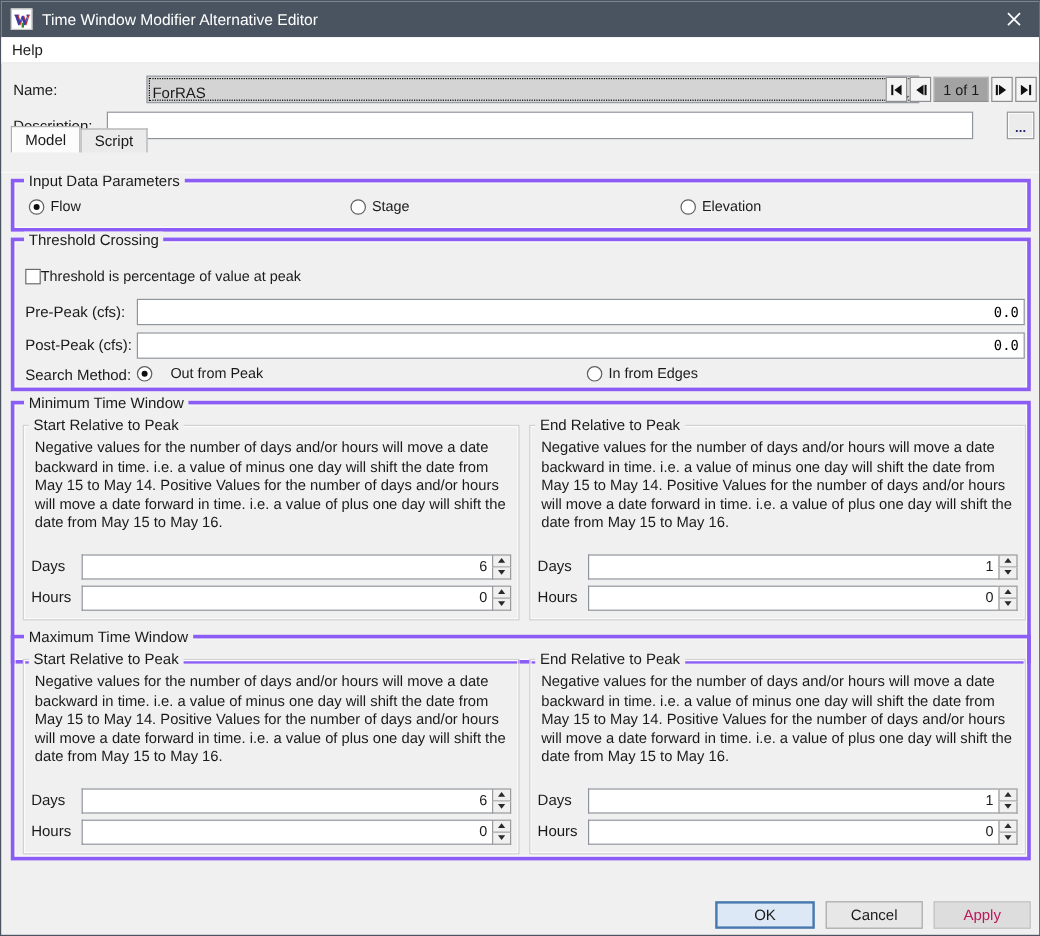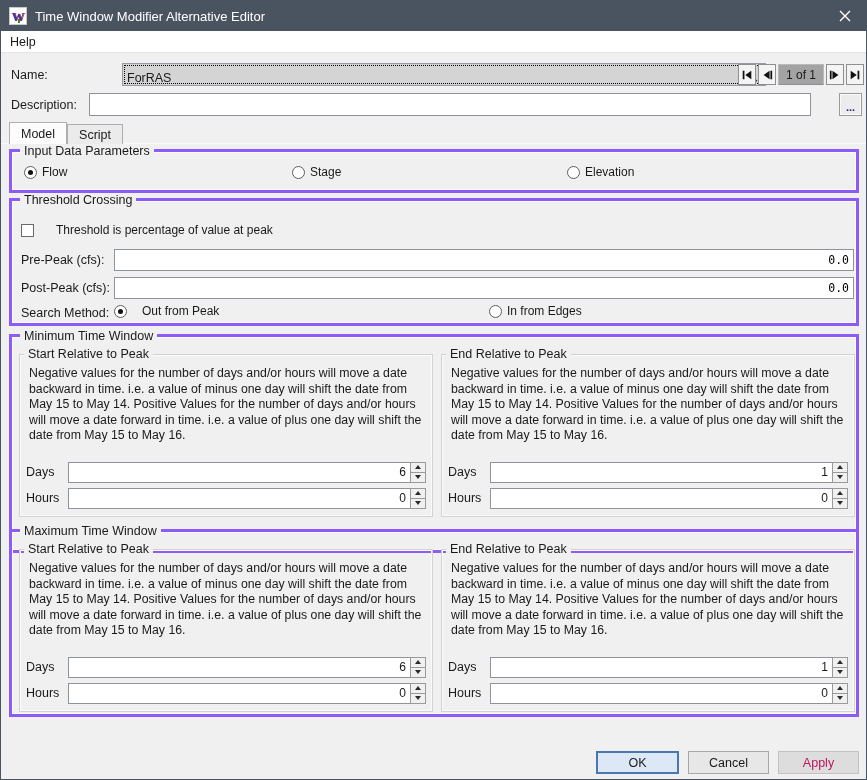--- a/index.html
+++ b/index.html
@@ -38,39 +38,39 @@
   .pager { width:46px; height:21px; background:#a3a3a3; border:1px solid #b9b9b9;
     border-bottom-color:#8f8f8f; display:flex; align-items:center; justify-content:center; font-size:12px; }
   .text-input { background:#fff; border:1px solid #8f949c; font-family:"Liberation Sans", sans-serif;
     font-size:12.5px; padding:0 4px; }
   .desc-input { position:absolute; left:88px; top:92px; width:722px; height:23px; }
   .browse-btn { position:absolute; left:838px; top:92px; width:23px; height:23px;
     background:#ececec; border:1px solid #9a9a9a; box-shadow:inset 0 0 0 1px #fafafa;
     display:flex; align-items:flex-end; justify-content:center; font-weight:bold;
     color:#24246e; font-size:11px; line-height:1.4; }
   
-  .tab-row { position:absolute; top:121px; left:8px; display:flex; align-items:flex-end; z-index:3;text-align:right; }
+  .tab-row { position:absolute; top:104px; left:8px; display:flex; align-items:flex-end; z-index:3;text-align:right; }
   .tab { padding:3px 11px 3px 11px; border:1px solid #aeaeae; border-bottom:none; font-size:12.5px; }
   .tab.active { background:#fcfcfc; position:relative; z-index:2; padding-top:4px; }
   .tab.inactive { background:#ebebeb; height:20px; margin-bottom:0px; }
   .tab-strip-line { position:absolute; top:142px; left:0; right:0; height:1px; background:#fafafa; }
   
   .gb { position:absolute; left:8px; width:850px; border:3px solid #8b5cf6;
     box-shadow:inset 0 0 0 1px #fbfbfb; }
   .gb-title { position:absolute; top:-8px; left:8px; background:#f0f0f0; padding:0 4px; font-size:12.5px; }
   .gb-inner { position:absolute; border:1px solid #d2d2d2; box-shadow:inset 0 0 0 1px #fbfbfb; }
   .gb-inner .gb-title { left:4px; }
   .gb-note { position:absolute; top:11px; left:9px; right:7px; font-size:12.3px; line-height:15.5px; }
   
   .radio-item { position:absolute; display:flex; align-items:center; gap:5px; }
   .radio { width:13px; height:13px; border:1px solid #5f5f5f; border-radius:50%; background:#fff;
     display:flex; align-items:center; justify-content:center; flex:0 0 13px; }
   .radio .dot { width:5px; height:5px; border-radius:50%; background:transparent; }
   .radio.selected .dot { background:#111; }
-  .check-item { position:absolute; display:flex; align-items:center; gap:22px; }
+  .check-item { position:absolute; display:flex; align-items:center; gap:0; }
   .checkbox { width:13px; height:13px; border:1px solid #6b6b6b; background:#fff; flex:0 0 13px; }
   
   .num { font-family:"DejaVu Sans Mono", monospace; font-size:11.5px; text-align:right; }
   .peak-input { position:absolute; height:22px; text-align:right; }
   
   .spin-row { position:absolute; left:6px; right:6px; height:22px; display:flex; align-items:center; }
   .spin-lbl { width:42px; font-size:12.5px; flex:0 0 42px; }
   .spin { flex:1; display:flex; height:21px; }
   .spin-val { flex:1; background:#fff; border:1px solid #8f949c; border-right:none;
     text-align:right; padding:2px 4px 0 4px; font-size:12px; }

